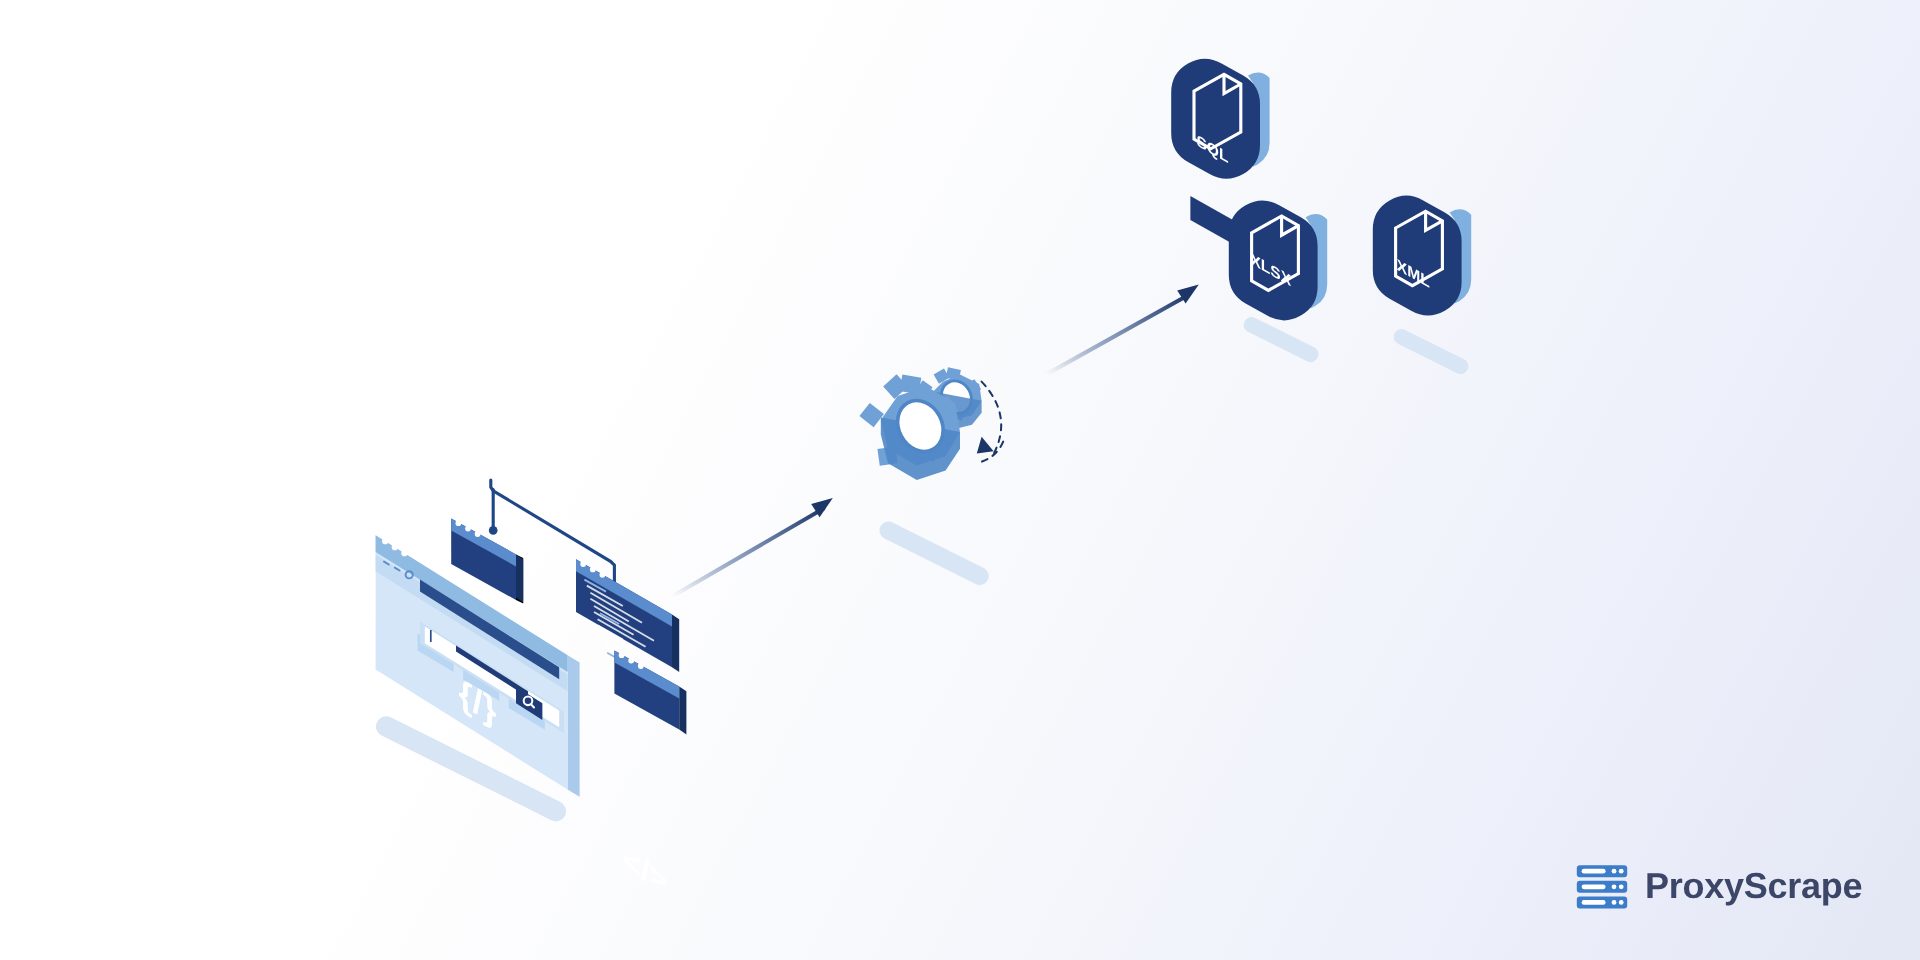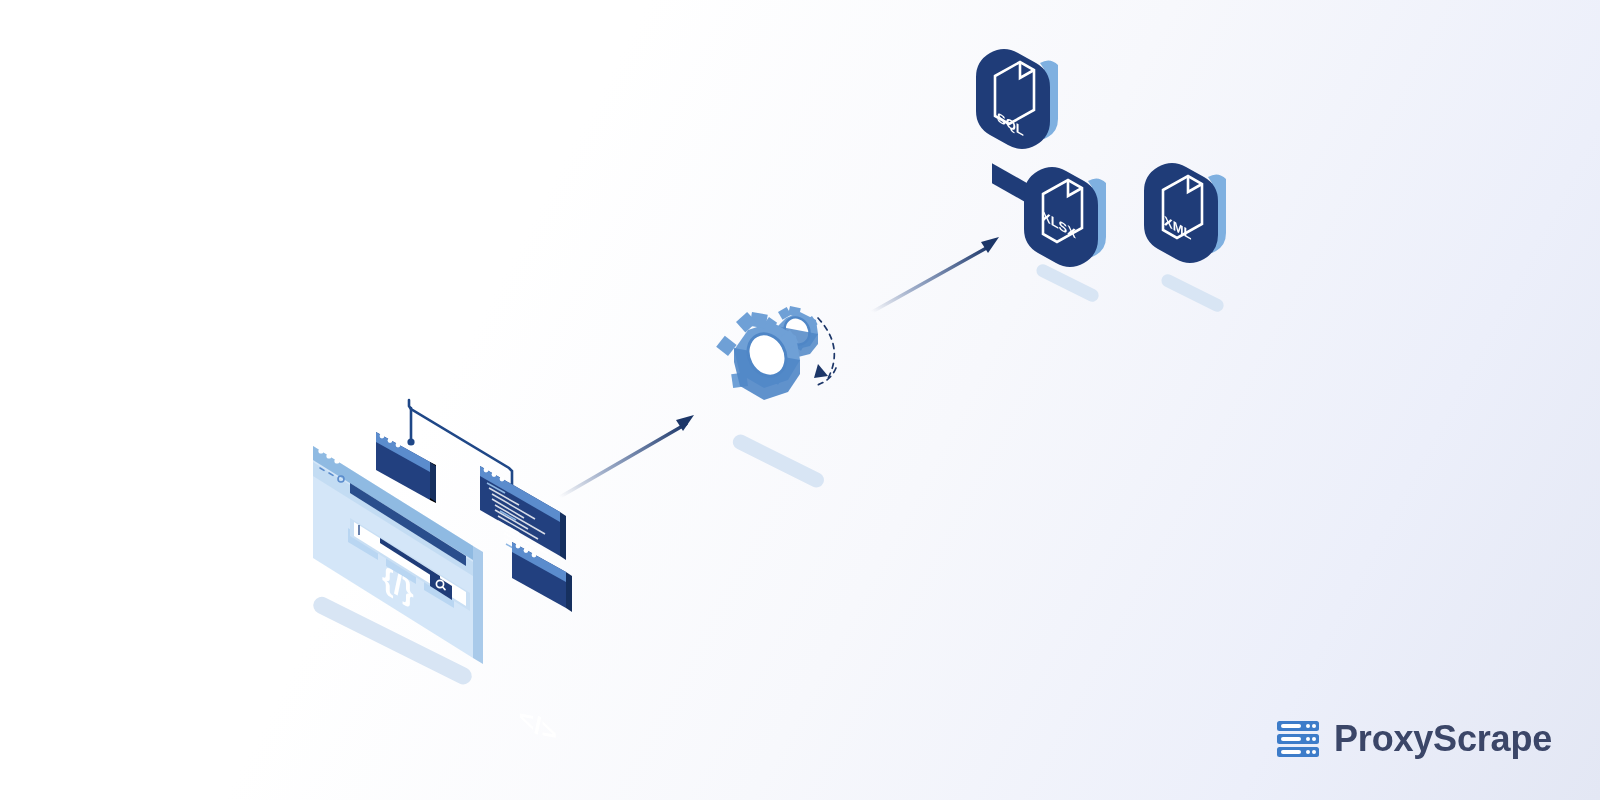--- a/index.html
+++ b/index.html
@@ -27,21 +27,21 @@
   }
   .brand {
     position: absolute;
     right: 48px;
     bottom: 42px;
     display: flex;
     align-items: center;
     gap: 14px;
   }
   .brand-name {
-    font-size: 36px;
+    font-size: 30px;
     font-weight: bold;
     color: #3b4668;
     letter-spacing: -0.2px;
     line-height: 1;
   }
 </style>
 </head>
 <body>
 
 <div id="scene">

